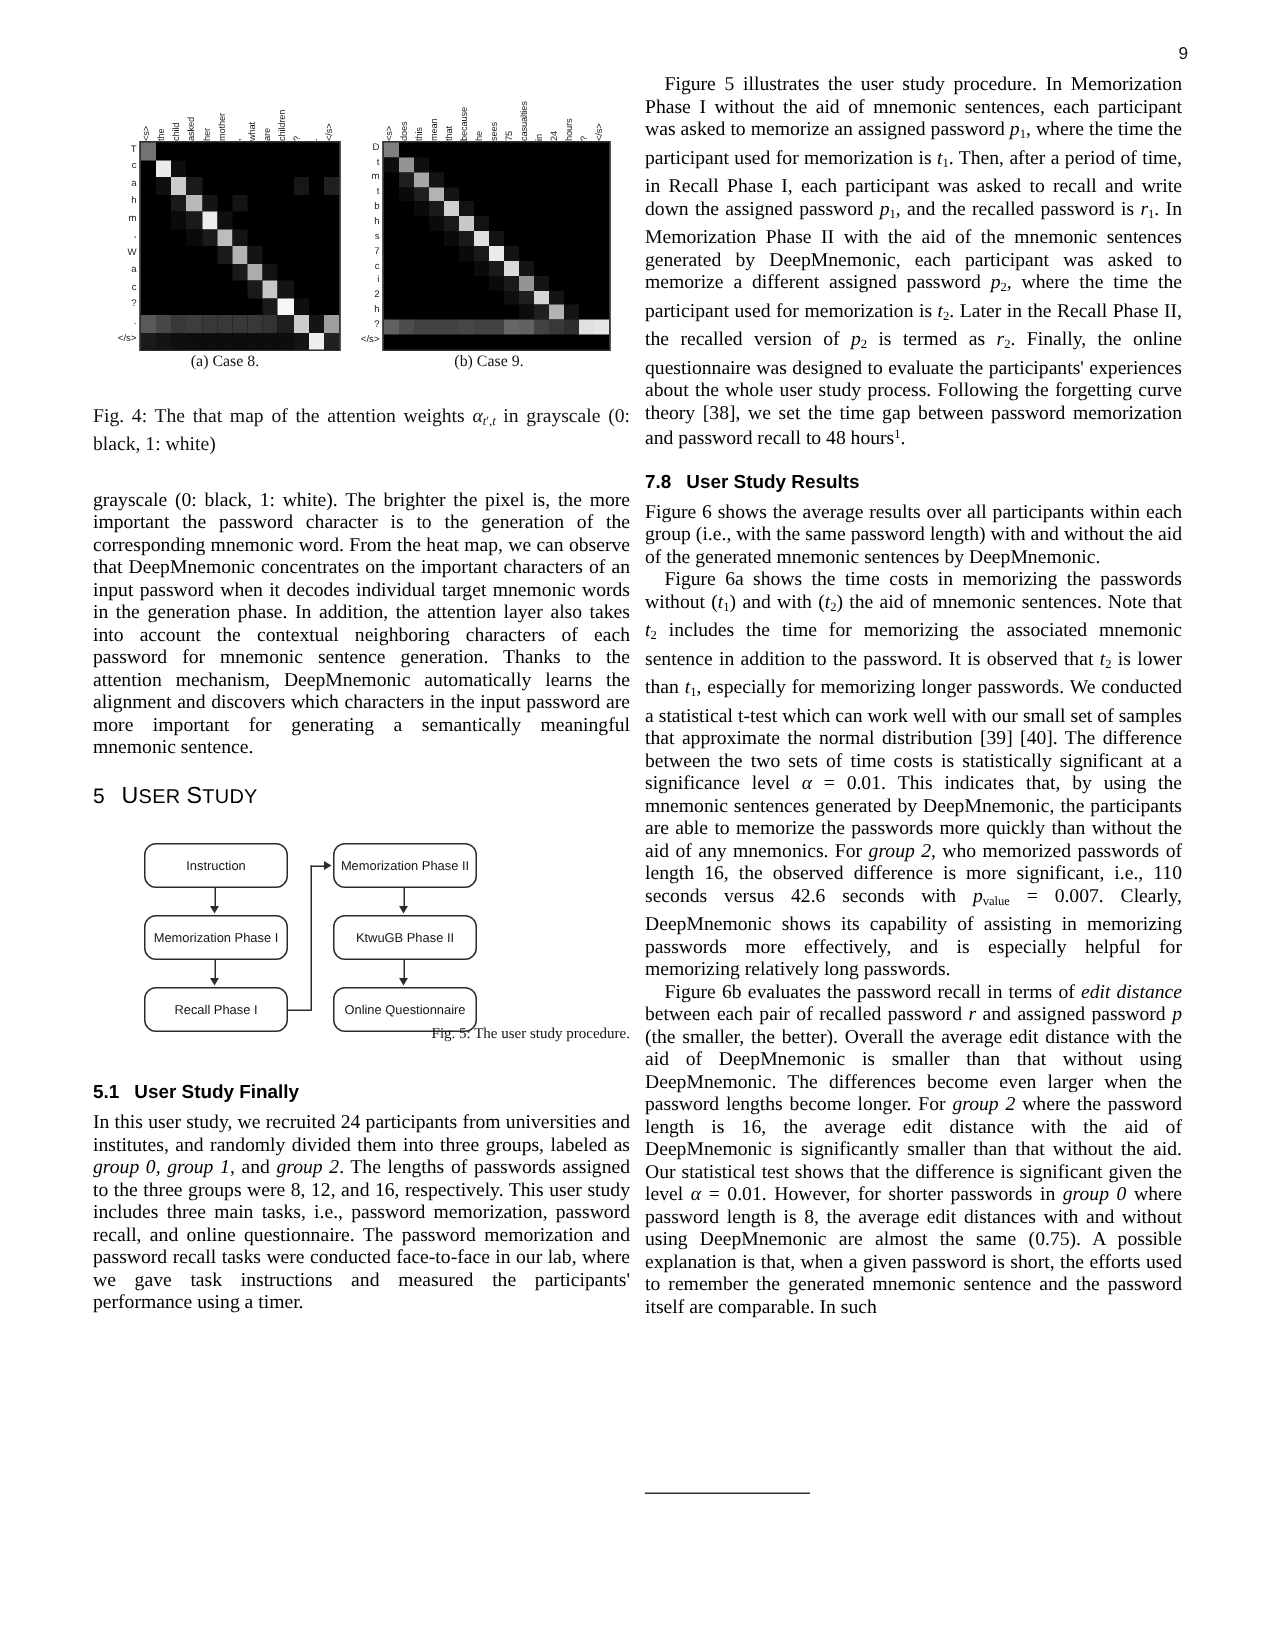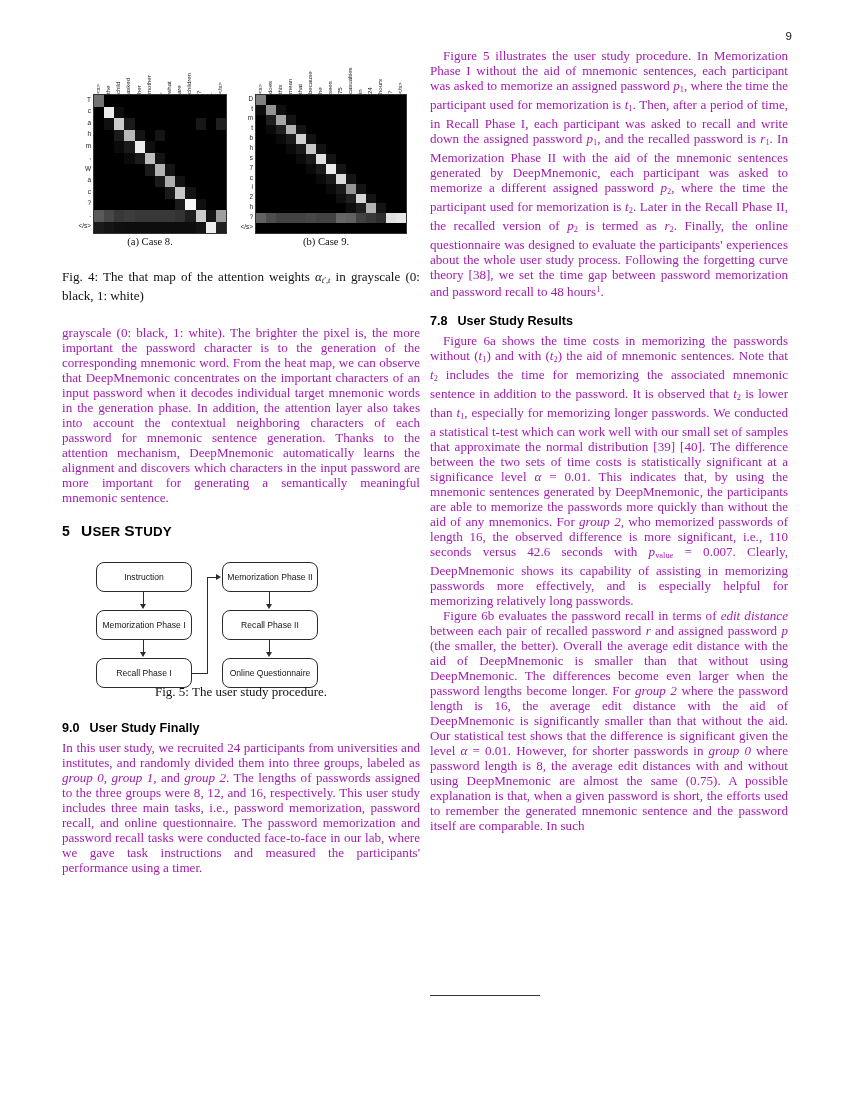--- a/index.html
+++ b/index.html
@@ -37,28 +37,28 @@
   .col-left  { left: 62px; }
   .col-right { left: 430px; }
 
   p.body {
     margin: 0 0 0 0;
     font-size: 13.1px;
     line-height: 15.0px;
     text-align: justify;
     text-justify: inter-word;
     hyphens: none;
-    color: #a21caf;
+    color: #000000;
   }
   p.body + p.body { text-indent: 13px; }
   p.noindent { text-indent: 0 !important; }
 
   .sec-head {
     font-family: "Liberation Sans", sans-serif;
-    font-weight: bold;
+    font-weight: normal;
     font-size: 14px;
     letter-spacing: 0.2px;
     margin: 17px 0 8px 0;
   }
   .sec-head .num { margin-right: 11px; }
   .sec-head .smallcaps {
     font-size: 13.3px;
   }
   .sec-head .smallcaps .cap { font-size: 15.5px; }
 
@@ -188,22 +188,22 @@
     width: 0; height: 0;
     border-top: 3.5px solid transparent;
     border-bottom: 3.5px solid transparent;
     border-left: 5px solid #2b2b2b;
   }
   .fig5-caption {
     position: absolute;
     left: 0;
     top: 128px;
     width: 358px;
-    text-align: center;
-    font-size: 13px;
+    text-align: right;
+    font-size: 10px;
     color: #121212;
   }
 
   
   .footnote-rule {
     position: absolute;
     left: 430px;
     top: 995px;
     width: 110px;
     height: 1px;
@@ -437,21 +437,21 @@
       <span class="num">5</span><span class="smallcaps"><span class="cap">U</span><span>SER</span>&nbsp;<span class="cap">S</span><span>TUDY</span></span>
     </div>
 
 
     <div class="fig5">
       <div class="flowbox" style="left:34px; top:6px; width:96px; height:30px;">Instruction</div>
       <div class="flowbox" style="left:34px; top:54px; width:96px; height:30px;">Memorization Phase I</div>
       <div class="flowbox" style="left:34px; top:102px; width:96px; height:30px;">Recall Phase I</div>
 
       <div class="flowbox" style="left:160px; top:6px; width:96px; height:30px;">Memorization Phase II</div>
-      <div class="flowbox" style="left:160px; top:54px; width:96px; height:30px;">Recall Phase II</div>
+      <div class="flowbox" style="left:160px; top:54px; width:96px; height:30px;">KtwuGB Phase II</div>
       <div class="flowbox" style="left:160px; top:102px; width:96px; height:30px;">Online Questionnaire</div>
 
       <div class="arrow-v" style="left:81px; top:36px; height:13px;"></div>
       <div class="arrow-head-d" style="left:78px; top:48px;"></div>
       <div class="arrow-v" style="left:81px; top:84px; height:13px;"></div>
       <div class="arrow-head-d" style="left:78px; top:96px;"></div>
 
       <div class="arrow-v" style="left:207px; top:36px; height:13px;"></div>
       <div class="arrow-head-d" style="left:204px; top:48px;"></div>
       <div class="arrow-v" style="left:207px; top:84px; height:13px;"></div>
@@ -459,35 +459,36 @@
 
       <div class="arrow-h" style="left:130px; top:117px; width:15px;"></div>
       <div class="arrow-v" style="left:145px; top:21px; height:97px;"></div>
       <div class="arrow-h" style="left:145px; top:21px; width:10px;"></div>
       <div class="arrow-head-r" style="left:154px; top:17.5px;"></div>
 
       <div class="fig5-caption">Fig. 5: The user study procedure.</div>
     </div>
 
     <div class="subsec-head">
-      <span class="num">9.0</span><span>User Study Finally</span>
+      <span class="num">5.1</span><span>User Study Finally</span>
     </div>
 
     <p class="body noindent"><span>In this user study, we recruited 24 participants from universities and institutes, and randomly divided them into three groups, labeled as </span><i>group 0</i><span>, </span><i>group 1</i><span>, and </span><i>group 2</i><span>. The lengths of passwords assigned to the three groups were 8, 12, and 16, respectively. This user study includes three main tasks, i.e., password memorization, password recall, and online questionnaire. The password memorization and password recall tasks were conducted face-to-face in our lab, where we gave task instructions and measured the participants' performance using a timer.</span></p>
 
   </div>
 
   <div class="col col-right">
 
     <p class="body" style="text-indent:13px"><span>Figure 5 illustrates the user study procedure. In Memorization Phase I without the aid of mnemonic sentences, each participant was asked to memorize an assigned password </span><span class="mathvar">p</span><sub>1</sub><span>, where the time the participant used for memorization is </span><span class="mathvar">t</span><sub>1</sub><span>. Then, after a period of time, in Recall Phase I, each participant was asked to recall and write down the assigned password </span><span class="mathvar">p</span><sub>1</sub><span>, and the recalled password is </span><span class="mathvar">r</span><sub>1</sub><span>. In Memorization Phase II with the aid of the mnemonic sentences generated by DeepMnemonic, each participant was asked to memorize a different assigned password </span><span class="mathvar">p</span><sub>2</sub><span>, where the time the participant used for memorization is </span><span class="mathvar">t</span><sub>2</sub><span>. Later in the Recall Phase II, the recalled version of </span><span class="mathvar">p</span><sub>2</sub><span> is termed as </span><span class="mathvar">r</span><sub>2</sub><span>. Finally, the online questionnaire was designed to evaluate the participants' experiences about the whole user study process. Following the forgetting curve theory [38], we set the time gap between password memorization and password recall to 48 hours</span><sup>1</sup><span>.</span></p>
 
     <div class="subsec-head">
       <span class="num">7.8</span><span>User Study Results</span>
     </div>
 
+    <p class="body noindent">Figure 6 shows the average results over all participants within each group (i.e., with the same password length) with and without the aid of the generated mnemonic sentences by DeepMnemonic.</p>
 
     <p class="body" style="text-indent:13px"><span>Figure 6a shows the time costs in memorizing the passwords without (</span><span class="mathvar">t</span><sub>1</sub><span>) and with (</span><span class="mathvar">t</span><sub>2</sub><span>) the aid of mnemonic sentences. Note that </span><span class="mathvar">t</span><sub>2</sub><span> includes the time for memorizing the associated mnemonic sentence in addition to the password. It is observed that </span><span class="mathvar">t</span><sub>2</sub><span> is lower than </span><span class="mathvar">t</span><sub>1</sub><span>, especially for memorizing longer passwords. We conducted a statistical t-test which can work well with our small set of samples that approximate the normal distribution [39] [40]. The difference between the two sets of time costs is statistically significant at a significance level </span><span class="mathvar">α</span><span> = 0.01. This indicates that, by using the mnemonic sentences generated by DeepMnemonic, the participants are able to memorize the passwords more quickly than without the aid of any mnemonics. For </span><i>group 2</i><span>, who memorized passwords of length 16, the observed difference is more significant, i.e., 110 seconds versus 42.6 seconds with </span><span class="mathvar">p</span><sub>value</sub><span> = 0.007. Clearly, DeepMnemonic shows its capability of assisting in memorizing passwords more effectively, and is especially helpful for memorizing relatively long passwords.</span></p>
 
     <p class="body" style="text-indent:13px"><span>Figure 6b evaluates the password recall in terms of </span><i>edit distance</i><span> between each pair of recalled password </span><span class="mathvar">r</span><span> and assigned password </span><span class="mathvar">p</span><span> (the smaller, the better). Overall the average edit distance with the aid of DeepMnemonic is smaller than that without using DeepMnemonic. The differences become even larger when the password lengths become longer. For </span><i>group 2</i><span> where the password length is 16, the average edit distance with the aid of DeepMnemonic is significantly smaller than that without the aid. Our statistical test shows that the difference is significant given the level </span><span class="mathvar">α</span><span> = 0.01. However, for shorter passwords in </span><i>group 0</i><span> where password length is 8, the average edit distances with and without using DeepMnemonic are almost the same (0.75). A possible explanation is that, when a given password is short, the efforts used to remember the generated mnemonic sentence and the password itself are comparable. In such</span></p>
 
   </div>
 
   <div class="footnote-rule"></div>
 
 </div>

